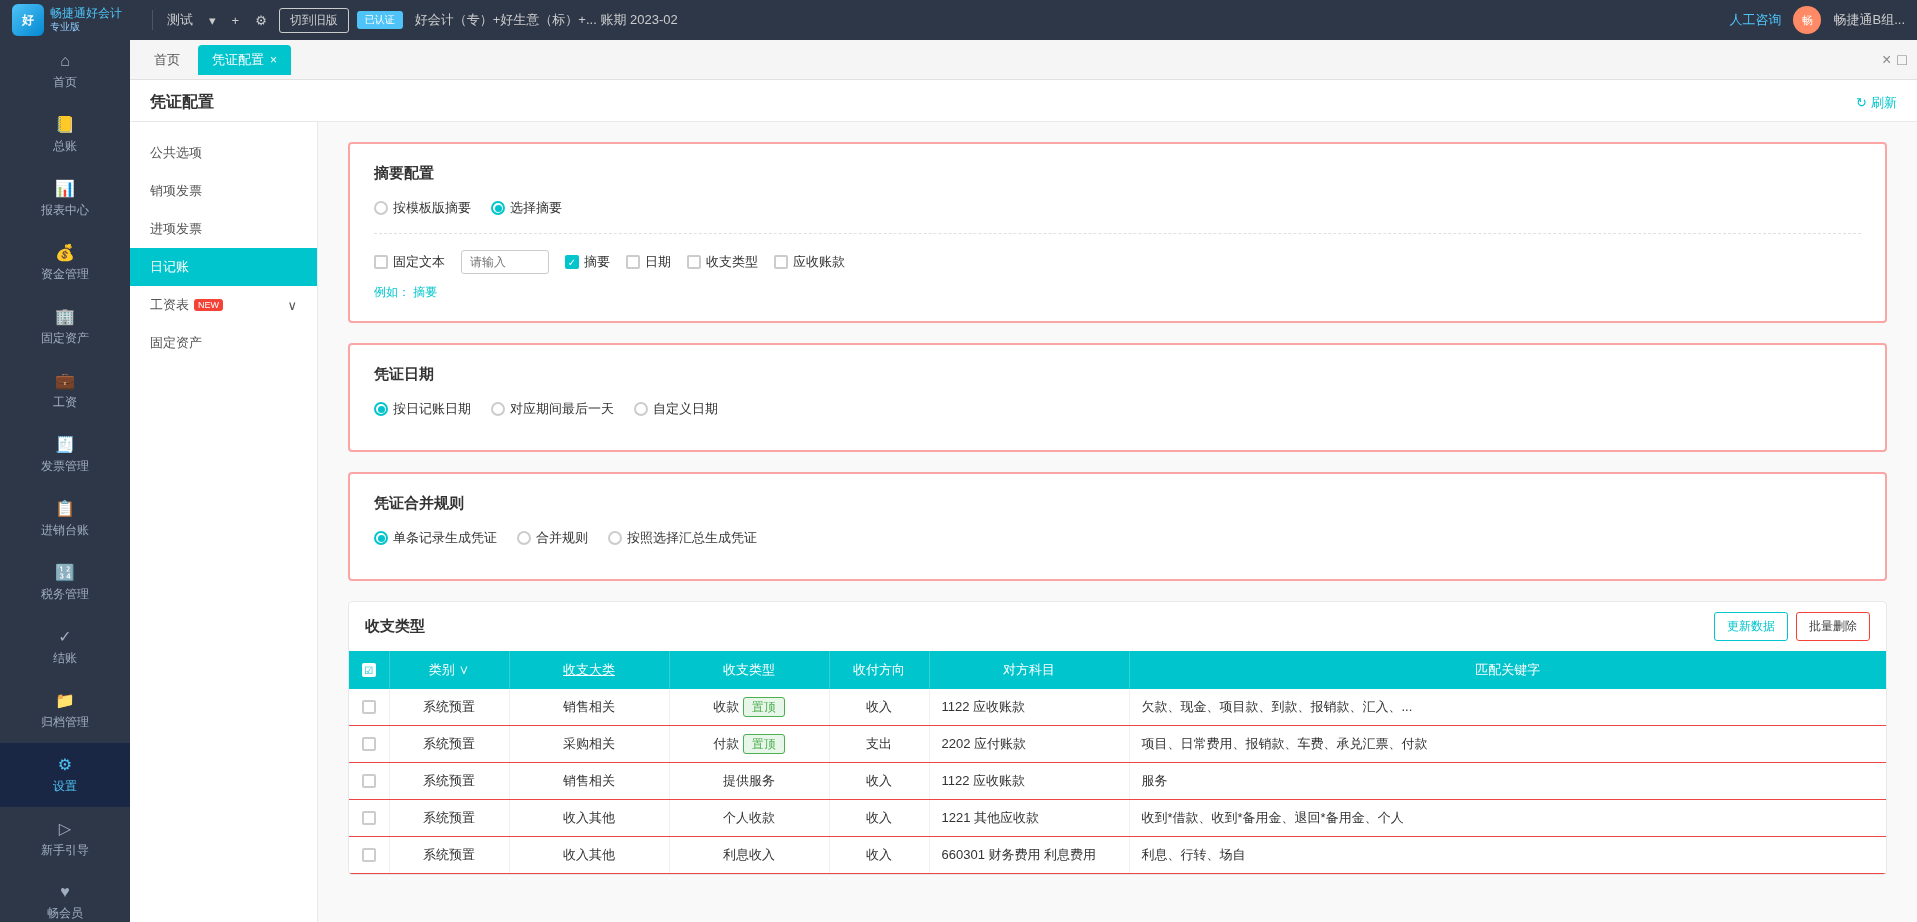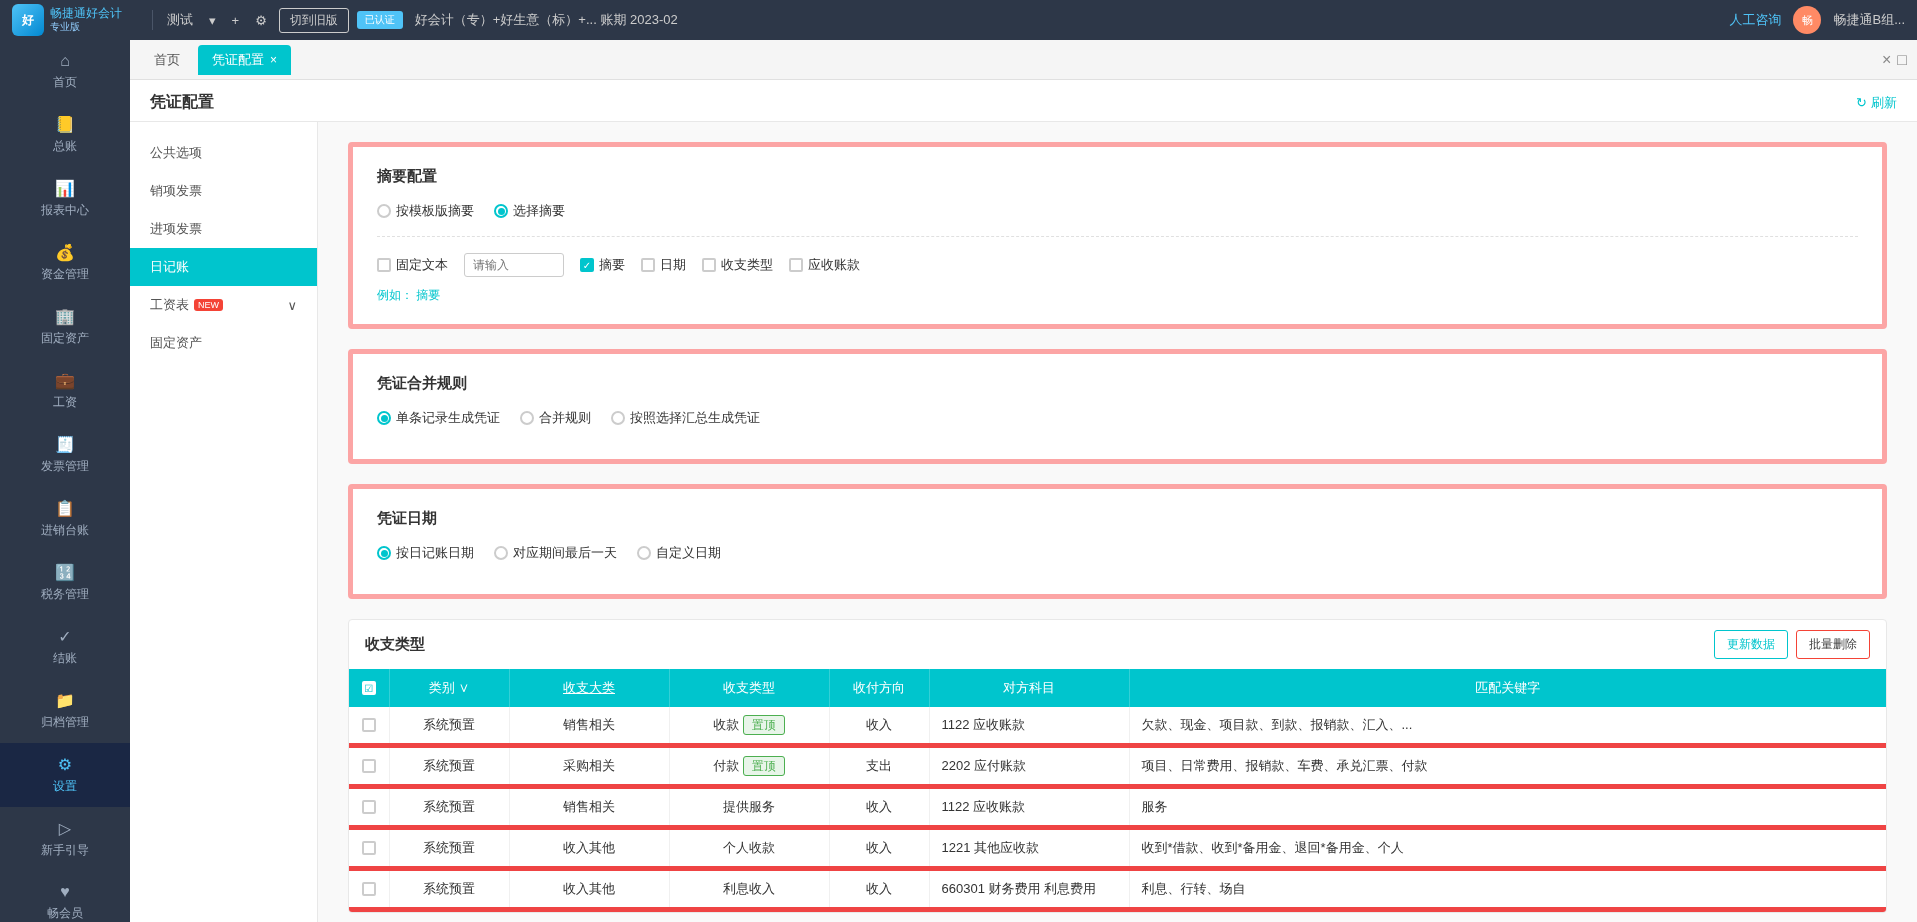--- a/index.html
+++ b/index.html
@@ -51,53 +51,53 @@
     
     .left-menu { width: 188px; background: white; border-right: 1px solid #e8e8e8; padding: 12px 0; flex-shrink: 0; }
     .left-menu-item { padding: 10px 20px; cursor: pointer; color: #555; font-size: 13px; display: flex; align-items: center; gap: 6px; }
     .left-menu-item.active { background: #00c5cd; color: white; }
     .new-badge { background: #f44336; color: white; font-size: 9px; padding: 1px 4px; border-radius: 3px; }
 
     
     .config-panel { flex: 1; overflow-y: auto; padding: 20px 30px; background: #f9f9f9; }
 
     
-    .section { background: white; margin-bottom: 20px; padding: 20px 24px; border-radius: 4px; border: 5px solid #fca5a5; }
+    .section { background: white; margin-bottom: 20px; padding: 20px 24px; border-radius: 4px; border: 2px solid #fca5a5; }
     .section-title { font-size: 15px; font-weight: bold; color: #333; margin-bottom: 16px; }
     .section-divider { border: none; border-top: 1px dashed #e0e0e0; margin: 16px 0; }
 
     
     .radio-group { display: flex; gap: 20px; align-items: center; margin-bottom: 12px; }
     .radio-item { display: flex; align-items: center; gap: 5px; cursor: pointer; font-size: 13px; }
     .radio-circle { width: 14px; height: 14px; border-radius: 50%; border: 2px solid #ccc; display: flex; align-items: center; justify-content: center; }
     .radio-circle.checked { border-color: #00c5cd; }
     .radio-circle.checked::after { content: ''; width: 7px; height: 7px; border-radius: 50%; background: #00c5cd; }
 
     
     .checkbox-row { display: flex; align-items: center; gap: 16px; flex-wrap: wrap; margin-bottom: 10px; }
     .checkbox-item { display: flex; align-items: center; gap: 5px; cursor: pointer; font-size: 13px; }
     .checkbox-box { width: 14px; height: 14px; border: 2px solid #ccc; border-radius: 2px; display: flex; align-items: center; justify-content: center; background: white; }
     .checkbox-box.checked { background: #00c5cd; border-color: #00c5cd; color: white; font-size: 10px; }
-    .text-input { border: 1px solid #ccc; border-radius: 3px; padding: 4px 8px; font-size: 12px; color: #999; width: 100px; }
+    .text-input { border: 1px solid #ccc; border-radius: 3px; padding: 4px 8px; font-size: 12px; color: #999; width: 88px; }
     .example-text { color: #00c5cd; font-size: 12px; margin-top: 6px; }
 
     
     .table-section { background: white; border-radius: 4px; border: 1px solid #e8e8e8; overflow: hidden; }
     .table-header-row { display: flex; justify-content: space-between; align-items: center; padding: 10px 16px; }
     .table-section-title { font-size: 15px; font-weight: bold; color: #333; }
     .table-actions { display: flex; gap: 8px; }
     .table-btn { padding: 5px 12px; border-radius: 3px; font-size: 12px; cursor: pointer; border: 1px solid; }
     .btn-outline-cyan { border-color: #00c5cd; color: #00c5cd; background: white; }
     .btn-outline-red { border-color: #f44336; color: #404040; background: white; }
 
     table { width: 100%; border-collapse: collapse; }
     table thead { background: #00c5cd; color: white; }
     table th { padding: 10px 12px; text-align: center; font-weight: normal; font-size: 13px; border-right: 1px solid rgba(255,255,255,0.2); }
     table th:last-child { border-right: none; }
-    table td { padding: 9px 12px; text-align: center; font-size: 13px; border-bottom: 5px solid #ef4444; border-right: 1px solid #f0f0f0; }
+    table td { padding: 9px 12px; text-align: center; font-size: 13px; border-bottom: 1px solid #ef4444; border-right: 1px solid #f0f0f0; }
     table td:last-child { border-right: none; }
     .tag-green { background: #e8f5e9; color: #4caf50; border: 1px solid #4caf50; padding: 2px 8px; border-radius: 3px; font-size: 12px; cursor: pointer; }
     .col-check { width: 40px; }
     .col-category { width: 120px; }
     .col-big { width: 160px; text-decoration: underline; }
     .col-type { width: 160px; }
     .col-dir { width: 100px; }
     .col-account { width: 200px; }
     .text-left { text-align: left; }
   </style>
@@ -280,51 +280,51 @@
                 <span>应收账款</span>
               </label>
             </div>
             <div class="example-text">
               <span>例如：</span>
               <span>摘要</span>
             </div>
           </div>
 
           <div class="section">
+            <div class="section-title">凭证日期</div>
+            <div class="radio-group">
+              <label class="radio-item">
+                <div class="radio-circle checked"></div>
+                <span>按日记账日期</span>
+              </label>
+              <label class="radio-item">
+                <div class="radio-circle"></div>
+                <span>对应期间最后一天</span>
+              </label>
+              <label class="radio-item">
+                <div class="radio-circle"></div>
+                <span>自定义日期</span>
+              </label>
+            </div>
+          </div>
+
+          <div class="section">
             <div class="section-title">凭证合并规则</div>
             <div class="radio-group">
               <label class="radio-item">
                 <div class="radio-circle checked"></div>
                 <span>单条记录生成凭证</span>
               </label>
               <label class="radio-item">
                 <div class="radio-circle"></div>
                 <span>合并规则</span>
               </label>
               <label class="radio-item">
                 <div class="radio-circle"></div>
                 <span>按照选择汇总生成凭证</span>
-              </label>
-            </div>
-          </div>
-
-          <div class="section">
-            <div class="section-title">凭证日期</div>
-            <div class="radio-group">
-              <label class="radio-item">
-                <div class="radio-circle checked"></div>
-                <span>按日记账日期</span>
-              </label>
-              <label class="radio-item">
-                <div class="radio-circle"></div>
-                <span>对应期间最后一天</span>
-              </label>
-              <label class="radio-item">
-                <div class="radio-circle"></div>
-                <span>自定义日期</span>
               </label>
             </div>
           </div>
 
           <div class="table-section">
             <div class="table-header-row">
               <span class="table-section-title">收支类型</span>
               <div class="table-actions">
                 <button class="table-btn btn-outline-cyan">更新数据</button>
                 <button class="table-btn btn-outline-red">批量删除</button>

